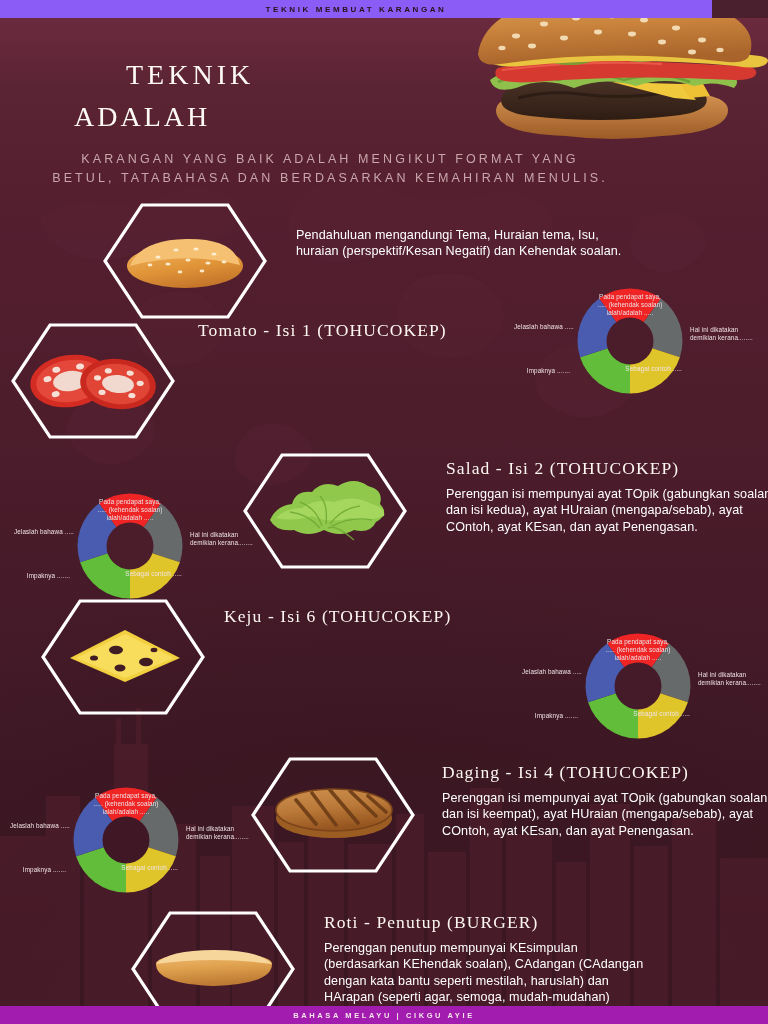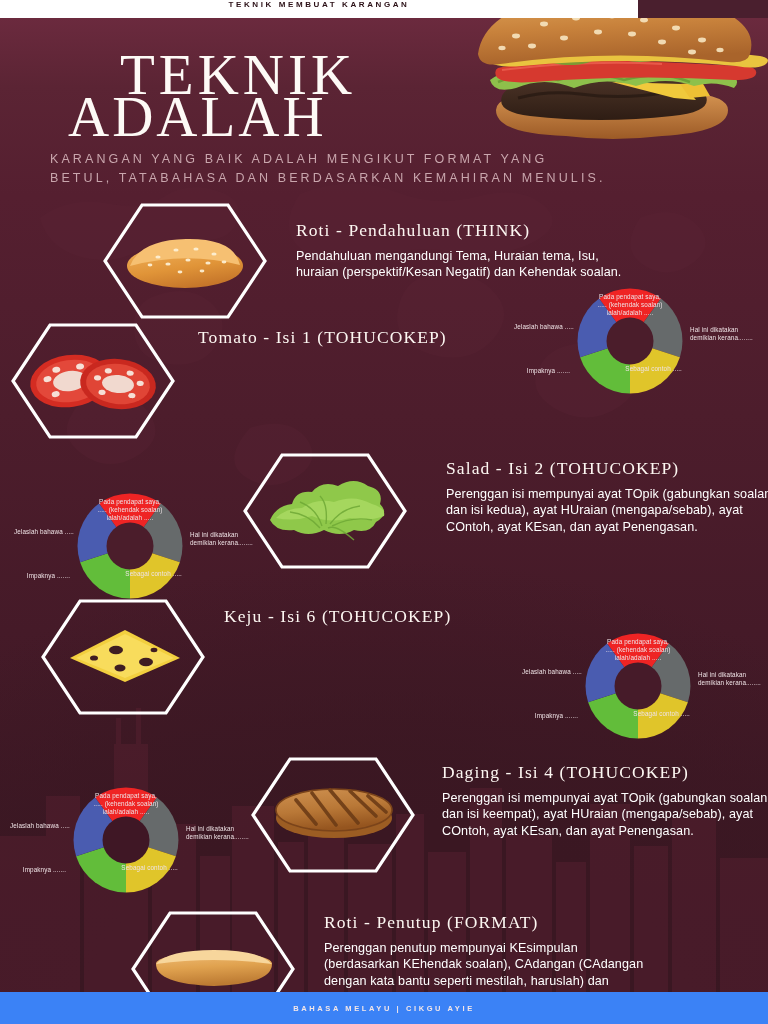--- a/index.html
+++ b/index.html
@@ -5,23 +5,23 @@
   * { margin:0; padding:0; box-sizing:border-box; }
   html,body{ background:#4a1f2e; }
   body{
     width:768px; height:1024px; position:relative; overflow:hidden;
     font-family:"Liberation Sans", sans-serif;
     background:#4a1f2e;
   }
 
   
   .topbar{
-    position:absolute; left:0; top:0; width:638px; height:18px;
-    background:#ffffff; z-index:40;
-    display:flex; align-items:flex-start; justify-content:center;
+    position:absolute; left:0; top:0; width:712px; height:18px;
+    background:#8b5cf6; z-index:40;
+    display:flex; align-items:center; justify-content:center;
   }
   .topbar span{
     font-size:8px; letter-spacing:2.6px; font-weight:700; color:#2b1016;
     font-family:"Liberation Sans", sans-serif;
   }
 
   
   .canvas{
     position:absolute; left:0; top:18px; width:768px; height:988px;
     background:
@@ -41,29 +41,30 @@
     opacity:.45; pointer-events:none;
   }
 
   
   .hero{ position:absolute; left:0; top:0; width:768px; height:185px; }
   .hero-img{
     position:absolute; right:-6px; top:-8px; width:330px; height:140px;
     pointer-events:none;
   }
   .title{
-    position:absolute; left:120px; top:36px; width:420px;
+    position:absolute; left:126px; top:36px; width:420px;
     color:#fdfaf6; font-family:"Liberation Serif", serif;
-    font-size:57px; line-height:42px; letter-spacing:4px; font-weight:400;
+    font-size:28px; line-height:42px; letter-spacing:4px; font-weight:400;
   }
   .title .l2{ display:block; margin-left:-52px; letter-spacing:3px; }
   .subtitle{
     position:absolute; left:50px; top:132px; width:560px;
     color:#c9a6ad; font-size:12.5px; line-height:19px; letter-spacing:3.1px;
     font-family:"Liberation Sans", sans-serif;
+    text-align:center;
   }
 
   
   .block{ position:absolute; }
   .hx{ position:absolute; }
   .hx svg{ display:block; }
   .food{ position:absolute; pointer-events:none; }
 
   .txt{ position:absolute; }
   .h{
@@ -77,22 +78,22 @@
 
   .donut{ position:absolute; }
   .donut svg{ display:block; overflow:visible; }
   .dlabel{
     font-family:"Liberation Sans", sans-serif;
     font-size:6.3px; fill:#efe3e6; letter-spacing:.12px;
   }
 
   
   .footer{
-    position:absolute; left:0; bottom:0; width:768px; height:32px;
-    background:#3b82f6; z-index:40;
+    position:absolute; left:0; bottom:0; width:768px; height:18px;
+    background:#a21caf; z-index:40;
     display:flex; align-items:center; justify-content:center;
   }
   .footer span{
     font-size:7.5px; letter-spacing:2.6px; font-weight:700; color:#f3e6e8;
     font-family:"Liberation Sans", sans-serif;
   }
 </style>
 </head>
 <body>
 
@@ -234,21 +235,20 @@
         <ellipse cx="44" cy="32" rx="2.6" ry="1.5"></ellipse>
           <ellipse cx="64" cy="28" rx="2.6" ry="1.5"></ellipse>
         <ellipse cx="84" cy="31" rx="2.6" ry="1.5"></ellipse>
           <ellipse cx="100" cy="30" rx="2.4" ry="1.4"></ellipse>
         <ellipse cx="26" cy="33" rx="2.4" ry="1.4"></ellipse>
           <ellipse cx="56" cy="40" rx="2.4" ry="1.4"></ellipse>
         <ellipse cx="78" cy="39" rx="2.4" ry="1.4"></ellipse>
       </g>
     </svg>
     <div class="txt" style="left:196px; top:20px; width:346px;">
-      <div class="h">Roti - Pendahuluan (THINK)</div>
       <div class="p">Pendahuluan mengandungi Tema, Huraian tema, Isu, huraian (perspektif/Kesan Negatif) dan Kehendak soalan.</div>
     </div>
   </div>
 
   <div class="donut" style="left:512px; top:261px;">
     <svg width="236" height="118" viewBox="0 0 236 118">
 
       <g transform="translate(118,62)">
         <path d="M0,0 L-30.9,-42.5 A52.5,52.5 0 0 1 30.9,-42.5 Z" fill="#ef2424"></path>
         <path d="M0,0 L30.9,-42.5 A52.5,52.5 0 0 1 49.9,16.2 Z" fill="#666a6b"></path>
@@ -295,21 +295,21 @@
         <g fill="#f6e0d6">
           <ellipse cx="-21" cy="-4" rx="3.6" ry="2.6"></ellipse>
             <ellipse cx="-11" cy="-12" rx="3.6" ry="2.6"></ellipse>
           <ellipse cx="11" cy="-12" rx="3.6" ry="2.6"></ellipse>
             <ellipse cx="22" cy="-3" rx="3.6" ry="2.6"></ellipse>
           <ellipse cx="15" cy="10" rx="3.6" ry="2.6"></ellipse>
             <ellipse cx="-15" cy="10" rx="3.6" ry="2.6"></ellipse>
         </g>
       </g>
     </svg>
-    <div class="txt" style="left:190px; top:7px; width:330px;">
+    <div class="txt" style="left:190px; top:0; width:330px;">
       <div class="h">Tomato - Isi 1 (TOHUCOKEP)</div>
     </div>
   </div>
 
   <div class="block" style="left:240px; top:432px;">
     <div class="hx">
       <svg width="170" height="122" viewBox="0 0 170 122">
         <polygon points="42,5 128,5 165,61 128,117 42,117 5,61" fill="none" stroke="#ffffff" stroke-width="3.2"></polygon>
       </svg>
     </div>
@@ -456,21 +456,21 @@
           <linearGradient id="b2" x1="0" y1="0" x2="0.2" y2="1">
         <stop offset="0%" stop-color="#f0bd78"></stop>
             <stop offset="50%" stop-color="#e0a24f"></stop>
             <stop offset="100%" stop-color="#bd7b33"></stop>
       </linearGradient>
         </defs>
       <path d="M6,22 q0,20 58,22 q58,-2 58,-22 q0,-10 -58,-12 q-58,2 -58,12 z" fill="url(#b2)"></path>
       <path d="M6,22 q12,-14 58,-14 q46,0 58,14 q-58,-8 -116,0 z" fill="#f7d69c"></path>
     </svg>
     <div class="txt" style="left:196px; top:4px; width:320px;">
-      <div class="h">Roti - Penutup (FORMAT)</div>
+      <div class="h">Roti - Penutup (BURGER)</div>
       <div class="p">Perenggan penutup mempunyai KEsimpulan (berdasarkan KEhendak soalan), CAdangan (CAdangan dengan kata bantu seperti mestilah, haruslah) dan HArapan (seperti agar, semoga, mudah-mudahan)</div>
     </div>
   </div>
 
 </div>
 
 <div class="footer">
   <span>BAHASA MELAYU  |  CIKGU AYIE</span>
 </div>
 

